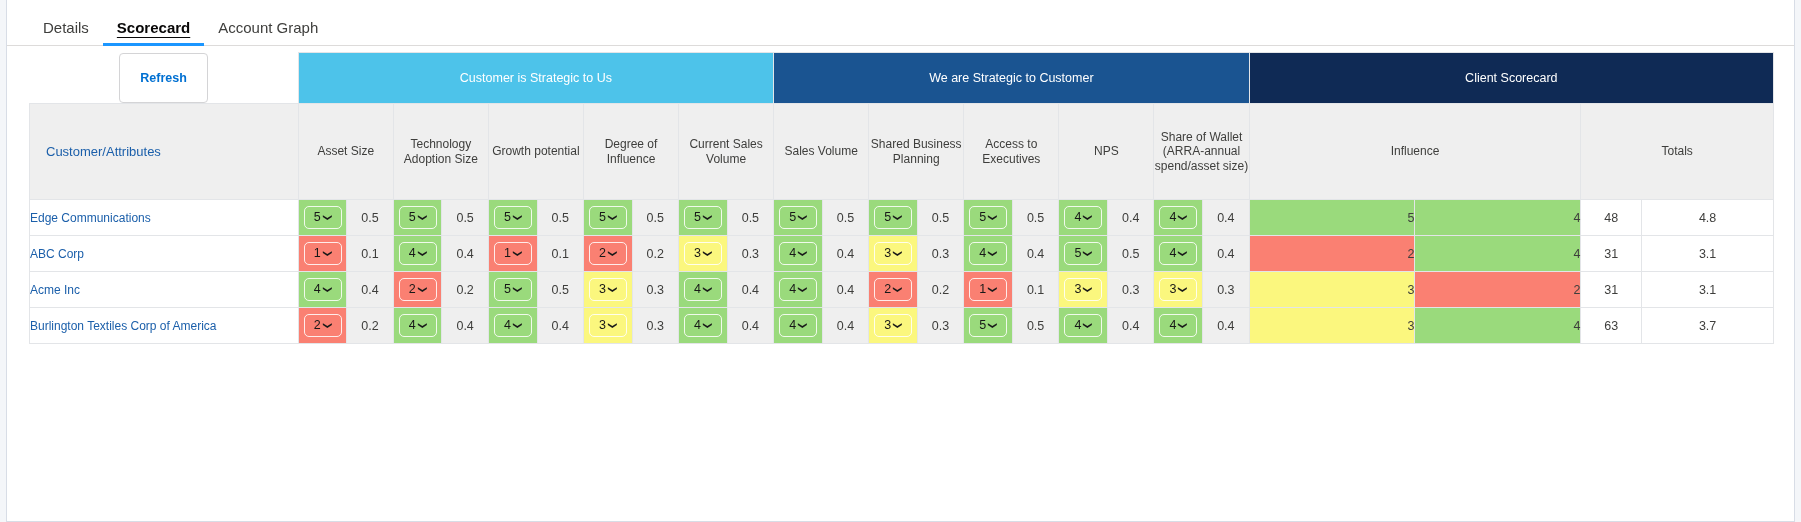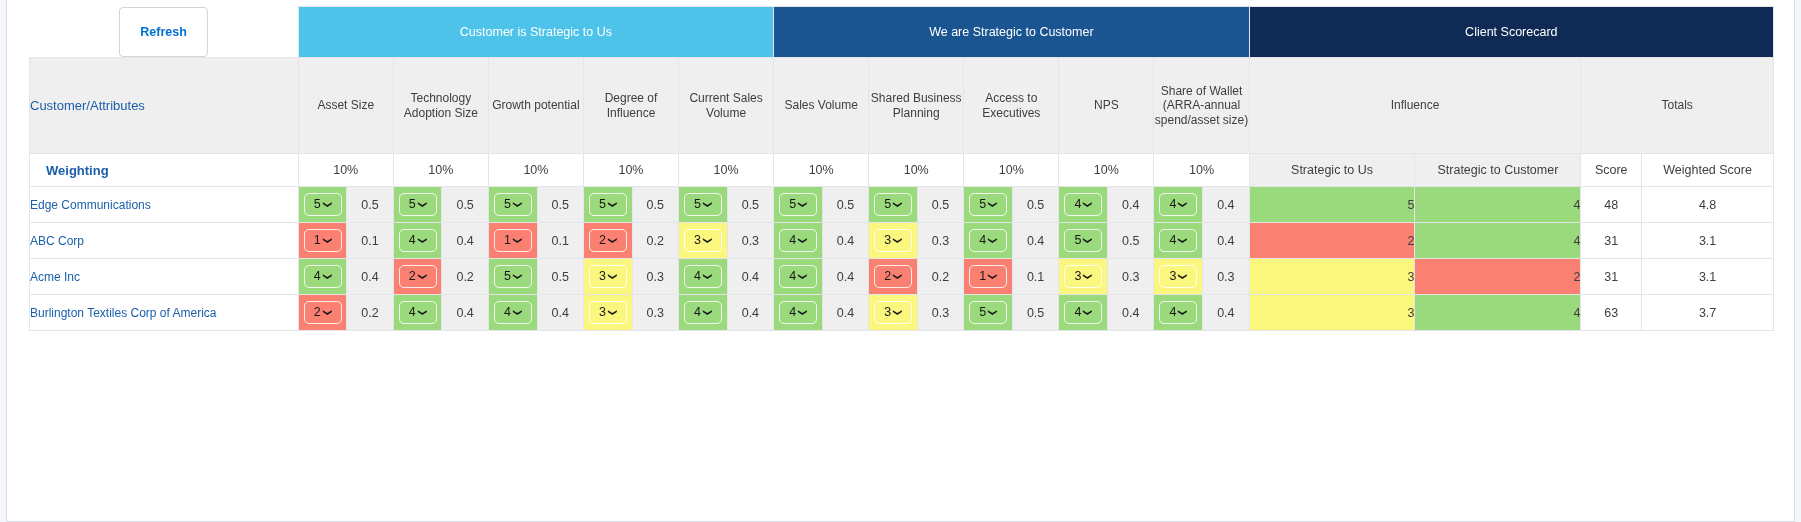--- a/index.html
+++ b/index.html
@@ -55,21 +55,21 @@
   .btn-refresh{
     display:inline-block;border:1px solid #d4d4d6;border-radius:4px;
     background:#fff;color:#0070d2;font-size:12.5px;font-weight:bold;
     padding:18px 20px;cursor:pointer;line-height:1;
   }
   
   .colhead{
     background:#efefef;text-align:center;font-weight:bold;font-size:12px;
     color:#3e3e3c;height:96px;padding:3px 4px;line-height:1.2;
   }
-  .colhead.first{text-align:left;color:#1b5faa;font-size:13px;}
+  .colhead.first{text-align:left;padding-left:16px;color:#1b5faa;font-size:13px;}
   
   .wrow td{height:33px;text-align:center;font-size:12.5px;font-weight:bold;color:#3e3e3c;}
   .wrow td.name{text-align:left;padding-left:16px;color:#1b5faa;font-weight:bold;font-size:13px;}
   .wrow td.sub{background:#efefef;}
   .wrow td.subnb{background:#ffffff;}
   
   .drow td{height:36px;}
   .cust{
     text-align:left;padding-left:16px;color:#1b5faa;font-weight:bold;font-size:12px;
     white-space:nowrap;cursor:pointer;
@@ -87,20 +87,25 @@
   .totcell{text-align:center;font-size:12.5px;color:#3e3e3c;background:#fff;}
   .g-green{background:#9ada7c;}
   .g-yellow{background:#fbf77e;}
   .g-red{background:#fa8072;}
 </style>
 </head>
 <body>
 
 <div class="page">
 
+  <div class="tabbar">
+    <div class="tab">Details</div>
+    <div class="tab active">Scorecard</div>
+    <div class="tab">Account Graph</div>
+  </div>
 
 
   <div class="tablewrap">
     <table class="sc">
       <colgroup>
         <col style="width:243px">
         <col style="width:44px">
           <col style="width:42px">
         <col style="width:44px">
           <col style="width:42px">
@@ -145,37 +150,20 @@
         <td class="colhead" colspan="2">Current Sales Volume</td>
         <td class="colhead" colspan="2">Sales Volume</td>
         <td class="colhead" colspan="2">Shared Business Planning</td>
         <td class="colhead" colspan="2">Access to Executives</td>
         <td class="colhead" colspan="2">NPS</td>
         <td class="colhead" colspan="2">Share of Wallet (ARRA-annual spend/asset size)</td>
         <td class="colhead" colspan="2">Influence</td>
         <td class="colhead" colspan="2">Totals</td>
       </tr>
 
-      <tr class="wrow">
-        <td class="name">Weighting</td>
-        <td colspan="2">10%</td>
-        <td colspan="2">10%</td>
-        <td colspan="2">10%</td>
-        <td colspan="2">10%</td>
-        <td colspan="2">10%</td>
-        <td colspan="2">10%</td>
-        <td colspan="2">10%</td>
-        <td colspan="2">10%</td>
-        <td colspan="2">10%</td>
-        <td colspan="2">10%</td>
-        <td class="sub">Strategic to Us</td>
-        <td class="sub">Strategic to Customer</td>
-        <td class="subnb">Score</td>
-        <td class="subnb">Weighted Score</td>
-      </tr>
 
       </tbody>
         <tbody id="rows-body">
           <tr class="drow">
             <td class="cust">Edge Communications</td>
             <td class="selcell g-green"><span class="sel">
                 <span>5</span>
                 <span class="caret" style="transform: rotate(90deg); display: inline-block;">❯</span>
               </span></td>
             <td class="valcell">0.5</td>

